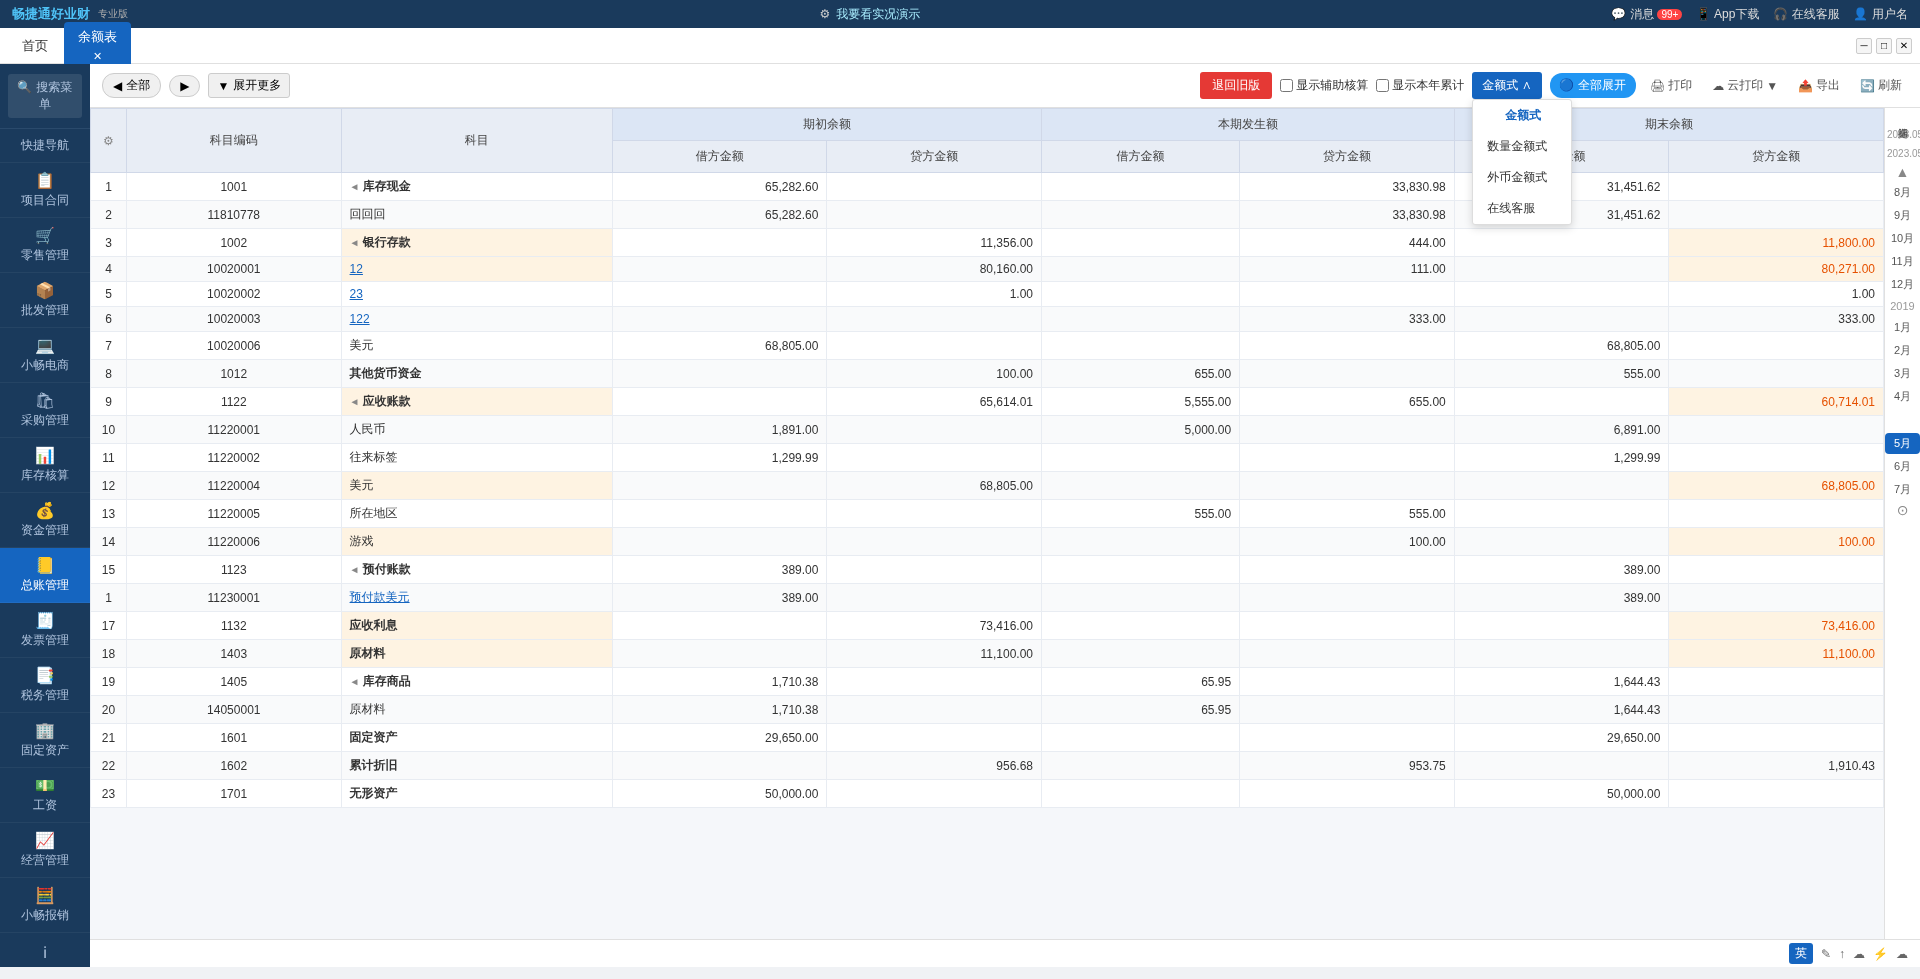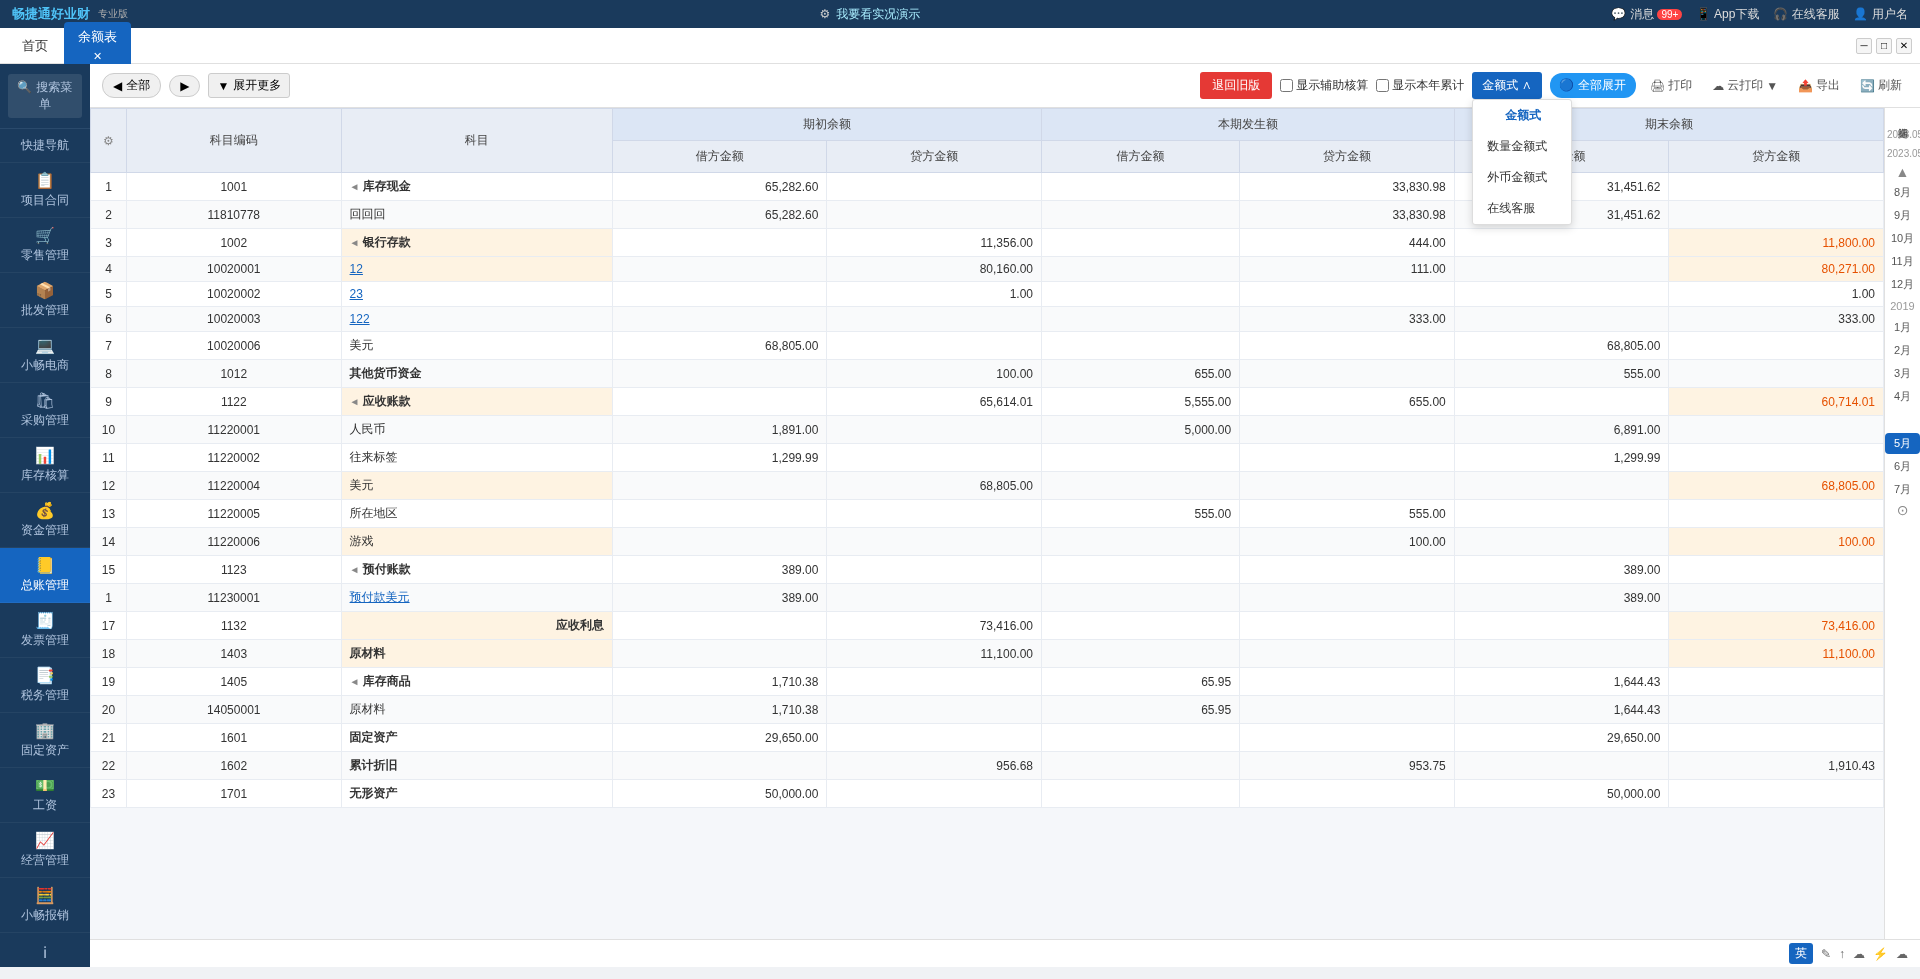--- a/index.html
+++ b/index.html
@@ -437,21 +437,21 @@
     <td class="td-num" style="">389.00</td>
     <td class="td-num" style=""></td>
     <td class="td-num" style=""></td>
     <td class="td-num" style=""></td>
     <td class="td-num" style="">389.00</td>
     <td class="td-num" style=""></td>
   </tr>
               <tr>
     <td class="td-center">17</td>
     <td class="td-center">1132</td>
-    <td class="td-bold" style="background:#fef3e2;text-align:right;">应收利息</td>
+    <td class="td-bold" style="background:#fef3e2;">应收利息</td>
     <td class="td-num" style=""></td>
     <td class="td-num" style="">73,416.00</td>
     <td class="td-num" style=""></td>
     <td class="td-num" style=""></td>
     <td class="td-num" style=""></td>
     <td class="td-num" style="background:#fef3e2;color:#e65100;">73,416.00</td>
   </tr>
               <tr>
     <td class="td-center">18</td>
     <td class="td-center">1403</td>

